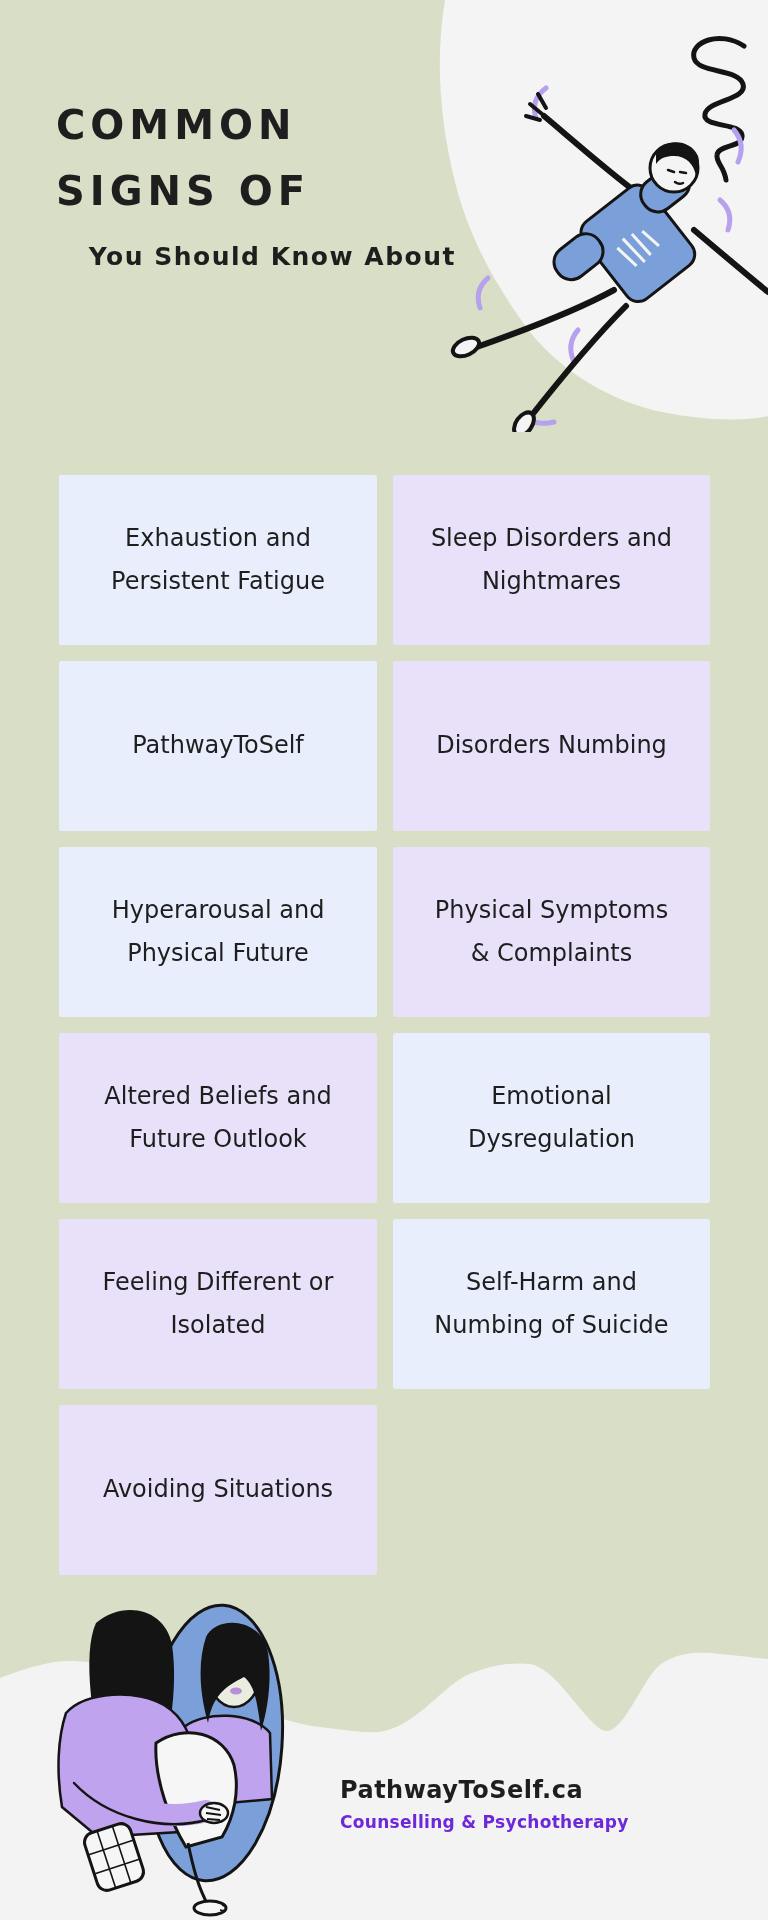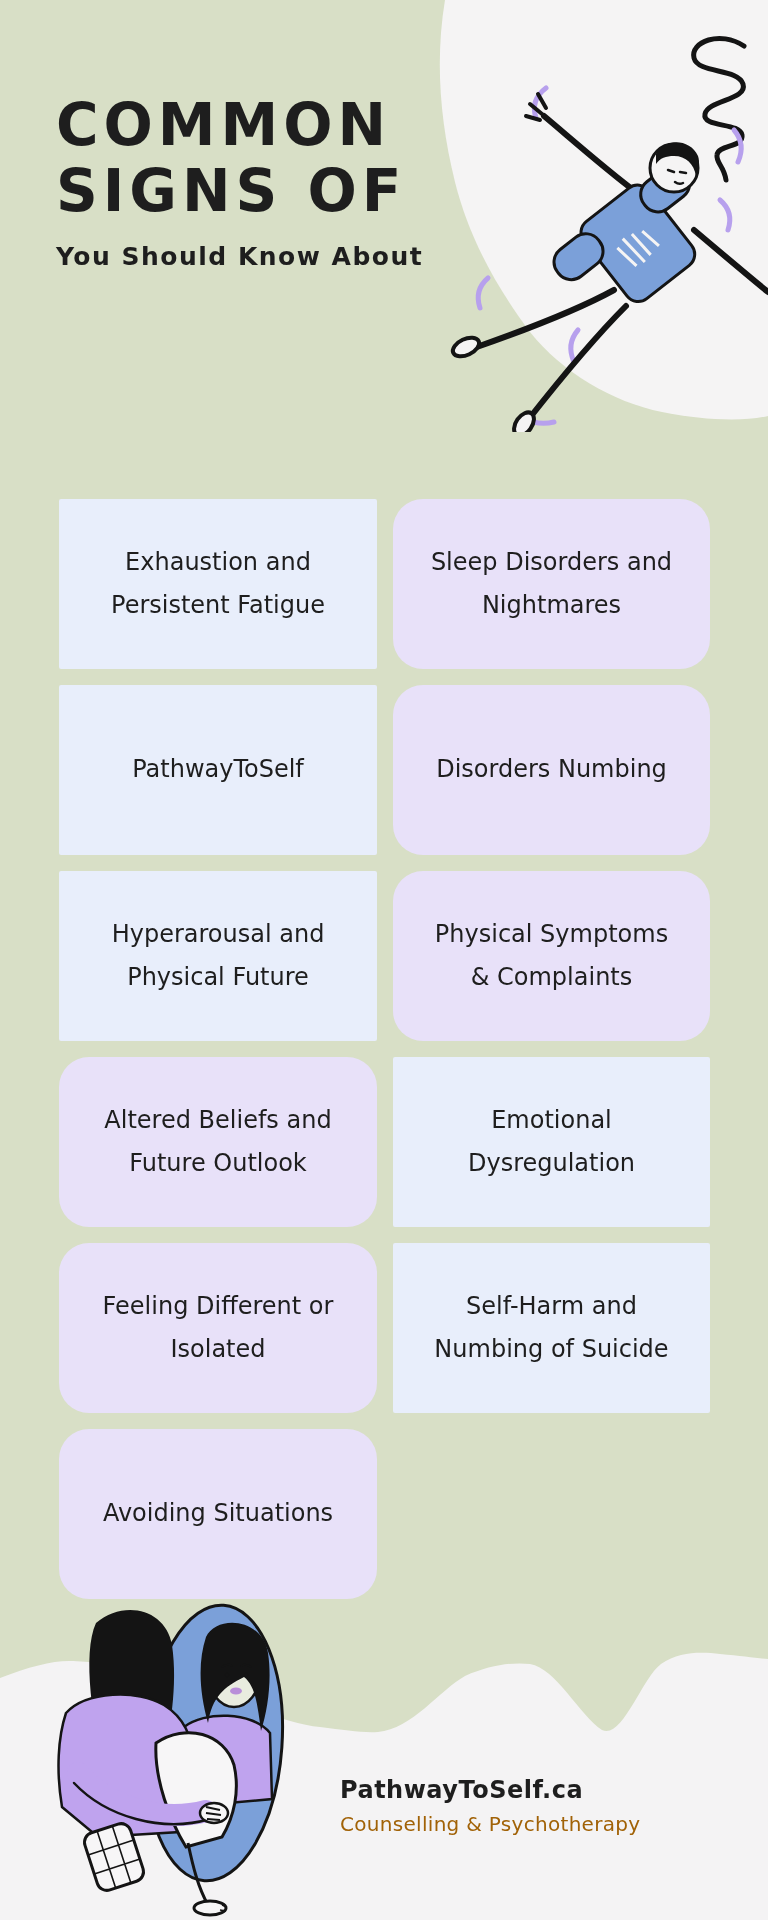--- a/index.html
+++ b/index.html
@@ -10,46 +10,46 @@
     background:#d8dfc6;
     overflow:hidden;
     font-family:"DejaVu Sans","Liberation Sans",sans-serif;
     color:#1e1e1e;
     margin:0 auto;
   }
   
   .blob-illo{position:absolute;top:0;right:0;width:340px;height:432px;}
   
   .header{position:absolute;left:56px;top:92px;width:400px;}
-  .title{font-size:58px;font-weight:700;line-height:66px;letter-spacing:5px;}
-  .subtitle{margin-top:18px;font-size:25px;font-weight:600;letter-spacing:1.5px;}
+  .title{font-size:40px;font-weight:700;line-height:66px;letter-spacing:5px;}
+  .subtitle{margin-top:18px;font-size:25px;font-weight:600;letter-spacing:1.5px;text-align:right;}
   
   .grid{
-    position:absolute;left:59px;top:499px;
+    position:absolute;left:59px;top:475px;
     display:grid;
     grid-template-columns:318px 317px;
     column-gap:15px;row-gap:18px;gap:16px;
   }
   .card{
     height:170px;border-radius:2px;
     display:flex;align-items:center;justify-content:center;
     text-align:center;
     padding:0 28px;
     font-size:24px;line-height:1.8;font-weight:500;
     white-space:pre-line;
   }
   .card.blue{background:#e8eefb;}
-  .card.lavender{background:#e8e1f9;border-radius:30px;}
+  .card.lavender{background:#e8e1f9;}
   
   .wave{position:absolute;left:0;top:1620px;width:768px;height:140px;display:block;}
   .footer-band{position:absolute;left:0;top:1758px;width:768px;height:162px;background:#f4f3f4;}
   .mirror-illo{position:absolute;left:38px;top:1575px;width:262px;height:345px;}
   .footer-text{position:absolute;left:340px;top:1776px;}
   .brand{font-size:24px;font-weight:700;letter-spacing:0.5px;}
-  .tagline{margin-top:8px;font-size:20px;font-weight:400;color:#a16207;letter-spacing:0.3px;}
+  .tagline{margin-top:8px;font-size:17px;font-weight:700;color:#6d28d9;letter-spacing:0.3px;}
 </style>
 </head>
 <body>
 
 <div class="poster">
 
   <svg class="blob-illo" viewBox="0 0 340 432" aria-hidden="true">
     <path d="M17,0 C7,60 12,122 27,182 C42,242 72,292 102,332 C134,372 184,402 234,412 C274,420 314,422 340,416 L340,0 Z" fill="#f5f4f4"></path>
 
     <g fill="none" stroke="#141414" stroke-width="5" stroke-linecap="round">

